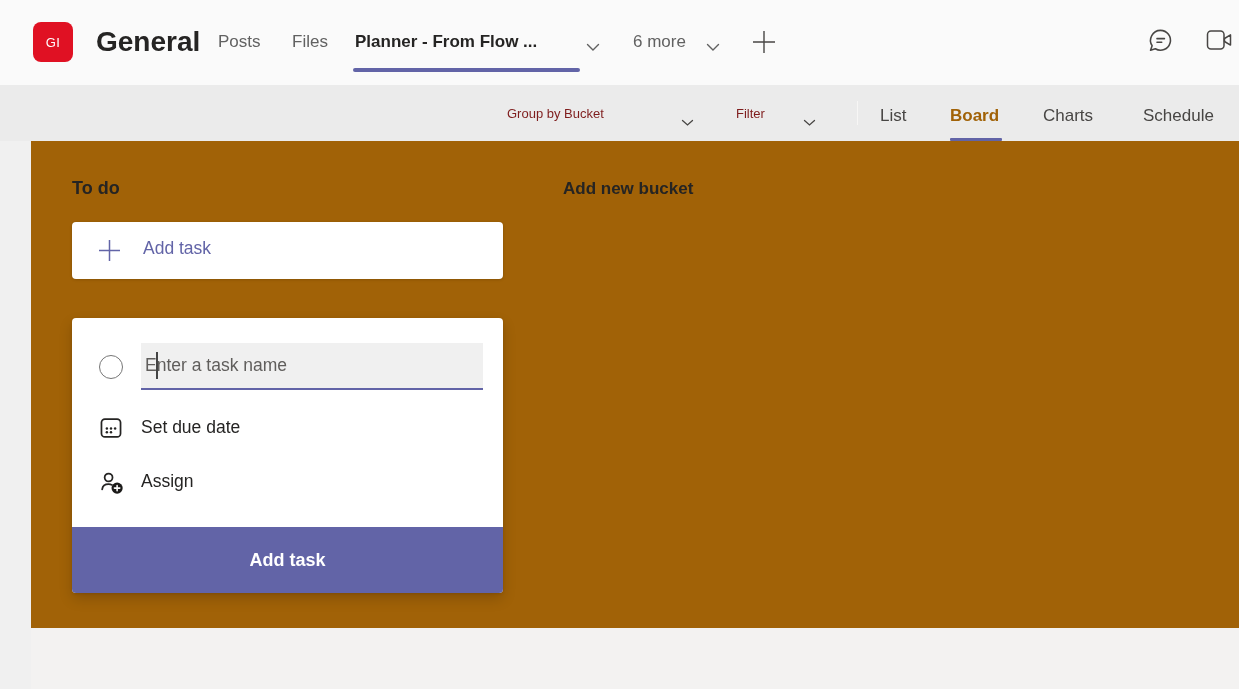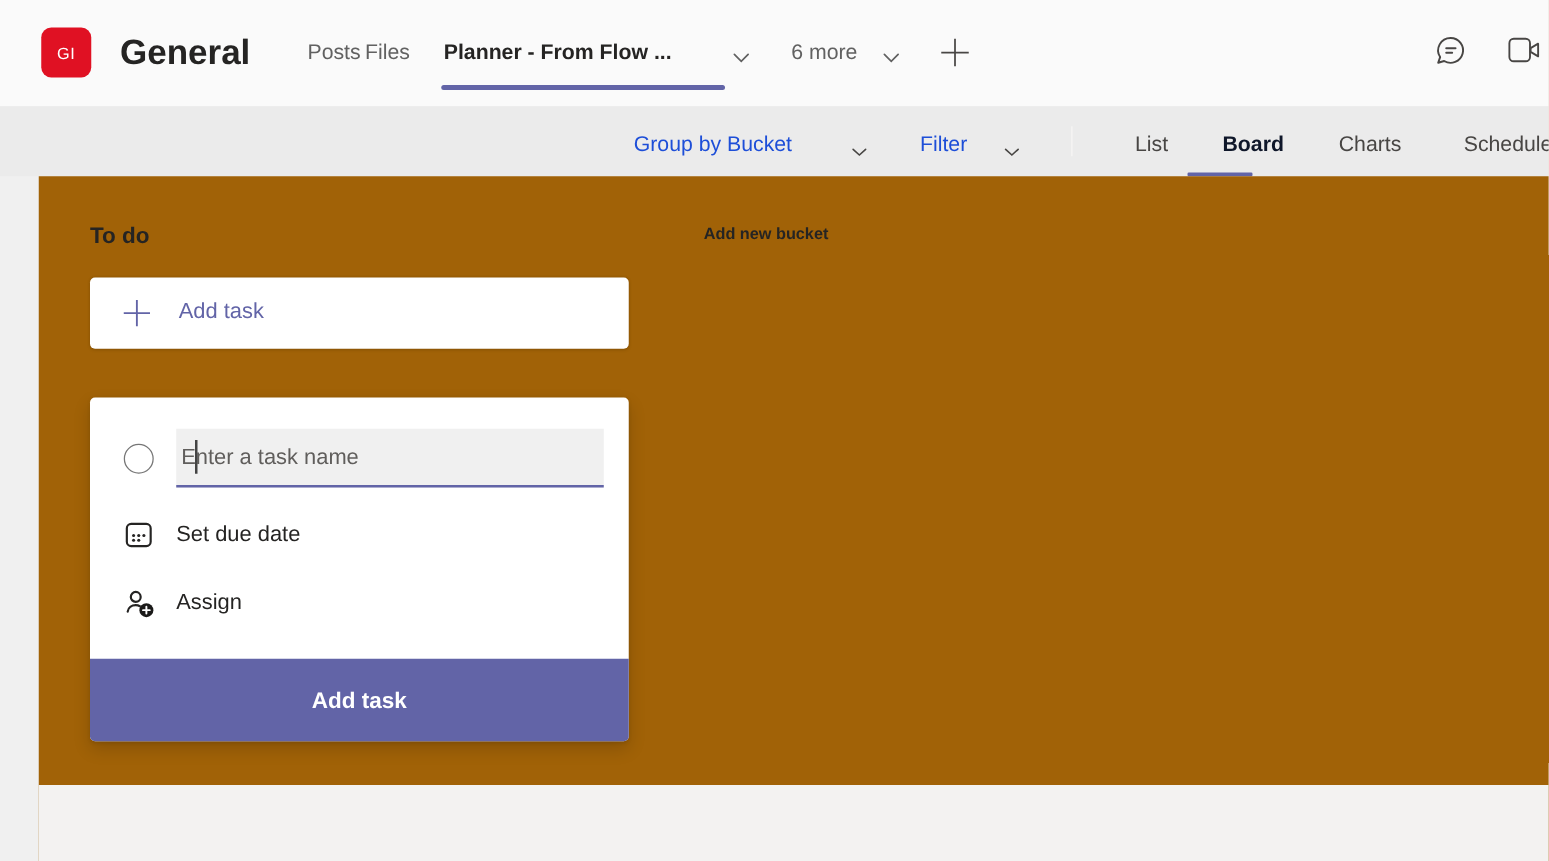--- a/index.html
+++ b/index.html
@@ -14,31 +14,31 @@
     background:#e01123;color:#fff;font-size:13px;font-weight:400;
     display:flex;align-items:center;justify-content:center;letter-spacing:.5px;cursor:pointer;}
   .channel-name{position:absolute;left:96px;top:26px;font-size:28px;font-weight:700;color:#252423;}
   .htab{position:absolute;top:32px;font-size:17px;color:#616161;cursor:pointer;white-space:nowrap;}
   .htab.active{color:#252423;font-weight:700;}
   .chev{position:absolute;cursor:pointer;}
   .tab-underline{position:absolute;left:353px;top:68px;width:227px;height:4px;border-radius:2px;background:#6264a7;}
   .icon-btn{position:absolute;cursor:pointer;background:none;border:none;padding:0;}
   
   .toolbar{position:absolute;top:85px;left:0;width:100%;height:56px;background:#ebebeb;}
-  .ttext{position:absolute;top:21px;font-size:17px;color:#1d4ed8;white-space:nowrap;}
+  .ttext{position:absolute;top:21px;font-size:13px;color:#7f1d1d;white-space:nowrap;}
   .control{cursor:pointer;}
   .vdivider{position:absolute;left:857px;top:16px;width:1px;height:24px;background:#f7f6f5;}
-  .vtab{position:absolute;top:21px;font-size:17px;color:#484644;cursor:pointer;white-space:nowrap;margin-left:28px;}
-  .vtab.active{color:#0f172a;font-weight:700;}
+  .vtab{position:absolute;top:21px;font-size:17px;color:#484644;cursor:pointer;white-space:nowrap;}
+  .vtab.active{color:#a16207;font-weight:700;}
   .view-underline{position:absolute;left:950px;top:53px;width:52px;height:3px;background:#6264a7;border-radius:1px;}
   
   .board{position:absolute;top:141px;left:0;width:100%;height:548px;background:#a16207;margin-left:31px;}
   .board-bottom{position:absolute;top:487px;left:0;width:100%;height:61px;background:#f3f2f1;}
   .bucket-title{position:absolute;left:41px;top:37px;font-size:18px;font-weight:600;color:#252423;cursor:pointer;}
-  .add-bucket{position:absolute;left:532px;top:38px;font-size:13px;font-weight:600;color:#252423;cursor:pointer;}
+  .add-bucket{position:absolute;left:532px;top:38px;font-size:17px;font-weight:600;color:#252423;cursor:pointer;}
   .card{position:absolute;left:41px;width:431px;background:#fff;border-radius:4px;}
   .card.add-task-card{top:81px;height:57px;box-shadow:0 1px 3px rgba(0,0,0,.13),0 0 2px rgba(0,0,0,.08);cursor:pointer;}
   .card.new-task-card{top:177px;height:275px;box-shadow:0 6px 14px rgba(0,0,0,.16),0 1px 3px rgba(0,0,0,.1);}
   .plus-purple{position:absolute;left:25px;top:16px;}
   .add-task-label{position:absolute;left:71px;top:16px;font-size:17.5px;color:#6264a7;}
   .task-circle{position:absolute;left:27px;top:37px;width:24px;height:24px;border:1.5px solid #767676;
     border-radius:50%;box-sizing:border-box;background:#fff;cursor:pointer;}
   .input-wrap{position:absolute;left:69px;top:25px;width:342px;height:45px;background:#f0f0f0;
     border-bottom:2px solid #6264a7;}
   .input-wrap input{width:100%;height:100%;box-sizing:border-box;background:transparent;border:none;outline:none;
@@ -58,21 +58,21 @@
 <body>
 
 <div class="canvas">
 
   <div class="header">
     <div class="avatar">
       <span>GI</span>
     </div>
     <div class="channel-name">General</div>
 
-    <span class="htab" style="left:218px;margin-left:28px;">Posts</span>
+    <span class="htab" style="left:218px;">Posts</span>
     <span class="htab" style="left:292px;">Files</span>
     <span class="htab active" style="left:355px;">Planner - From Flow ...</span>
     <span class="chev" style="left:586px;top:38px;">
       <svg width="14" height="9" viewBox="0 0 14 9">
           <path d="M1.5 1.5 L7 7 L12.5 1.5" fill="none" stroke="#616161" stroke-width="1.4" stroke-linecap="round"></path>
         </svg>
     </span>
     <span class="htab" style="left:633px;">6 more</span>
     <span class="chev" style="left:706px;top:38px;">
       <svg width="14" height="9" viewBox="0 0 14 9">

